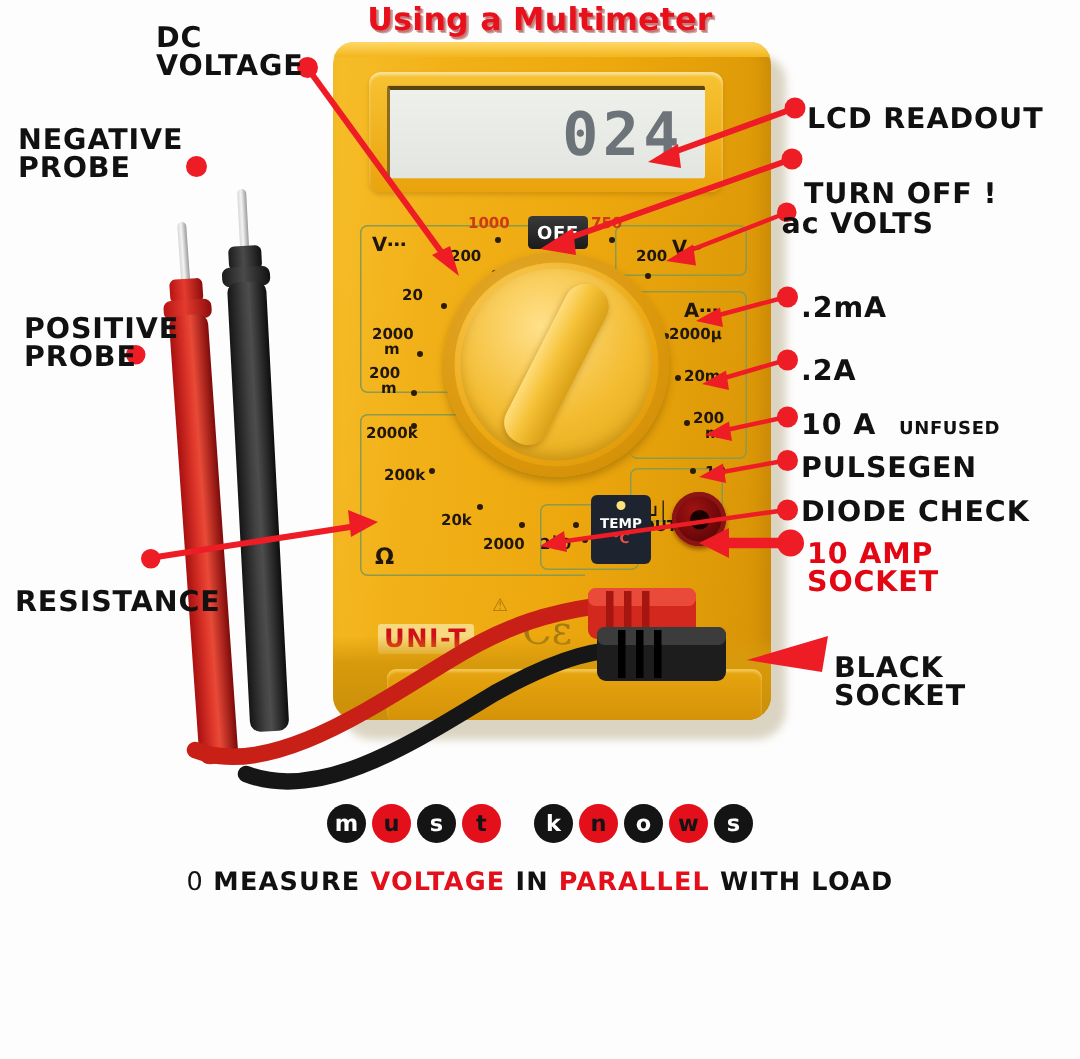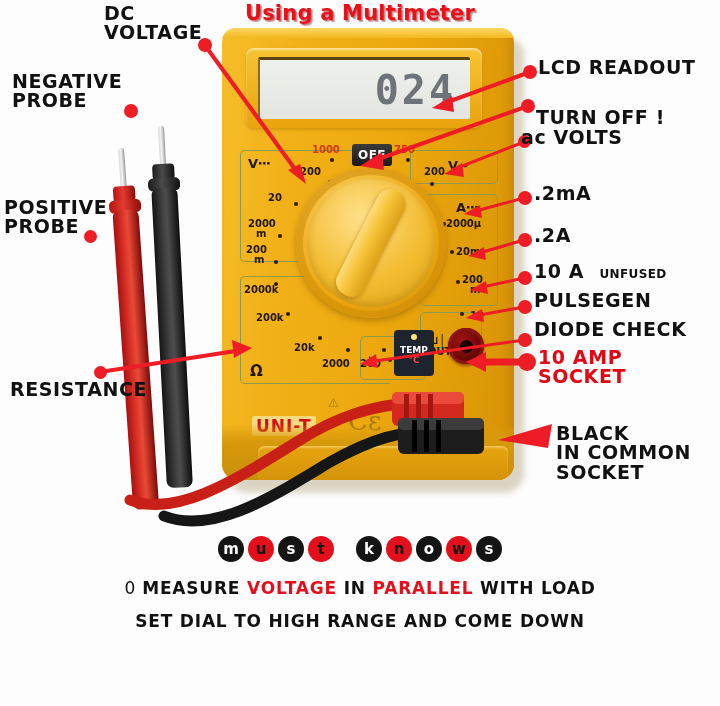--- a/index.html
+++ b/index.html
@@ -34,21 +34,21 @@
     text-align: center;
     font-family: "DejaVu Sans", sans-serif;
     font-weight: 700;
     font-size: 21px;
     color: #e8111b;
     letter-spacing: 0.2px;
     text-shadow: 2px 2px 0 rgba(160,60,60,.45), 1px 1px 0 rgba(200,90,90,.5);
   }
 
   
-  .note { font-size: 19px; }
+  .note { font-size: 19px; margin-top: 12px; }
   .note .ln { display: block; }
   .note .sm { font-size: 12px; font-weight: 700; letter-spacing: .4px; }
 
   
   .dot {
     border-radius: 50%;
     background: #ee1c25;
   }
 
   svg.leaders {
@@ -489,21 +489,21 @@
 <div class="abs hand note" style="left:104px; top:4px;">
   <span class="ln">DC</span>
   <span class="ln">VOLTAGE</span>
 </div>
 
 <div class="abs hand note" style="left:12px; top:72px;">
   <span class="ln">NEGATIVE</span>
   <span class="ln">PROBE</span>
 </div>
 
-<div class="abs hand note" style="left:4px; top:198px;">
+<div class="abs hand note" style="left:16px; top:198px;">
   <span class="ln">POSITIVE</span>
   <span class="ln">PROBE</span>
 </div>
 
 <div class="abs hand note" style="left:10px; top:380px;">
   <span class="ln">RESISTANCE</span>
 </div>
 
 <div class="abs hand note" style="left:538px; top:58px;">
   <span class="ln">LCD READOUT</span>
@@ -538,33 +538,31 @@
   <span class="ln">DIODE CHECK</span>
 </div>
 
 <div class="abs hand note red" style="left:538px; top:348px;">
   <span class="ln">10 AMP</span>
   <span class="ln">SOCKET</span>
 </div>
 
 <div class="abs hand note" style="left:556px; top:424px;">
   <span class="ln">BLACK</span>
-  <span class="ln red">IN COMMON</span>
   <span class="ln red">SOCKET</span>
 </div>
 
 <div class="abs" id="mustknows">
     <div class="badge k">m</div>
     <div class="badge r">u</div>
     <div class="badge k">s</div>
     <div class="badge r">t</div>
     <div class="gapspace"></div>
     <div class="badge k">k</div>
     <div class="badge r">n</div>
     <div class="badge k">o</div>
     <div class="badge r">w</div>
     <div class="badge k">s</div>
   </div>
 
 <div class="abs bullets">
     <div class="bline"><span class="bullet">0  </span><span>MEASURE </span><span class="r">VOLTAGE</span><span> IN </span><span class="r">PARALLEL</span><span> WITH LOAD</span></div>
-    <div class="bline"><span>SET DIAL TO HIGH RANGE AND COME DOWN</span></div>
   </div>
 
 </body></html>

